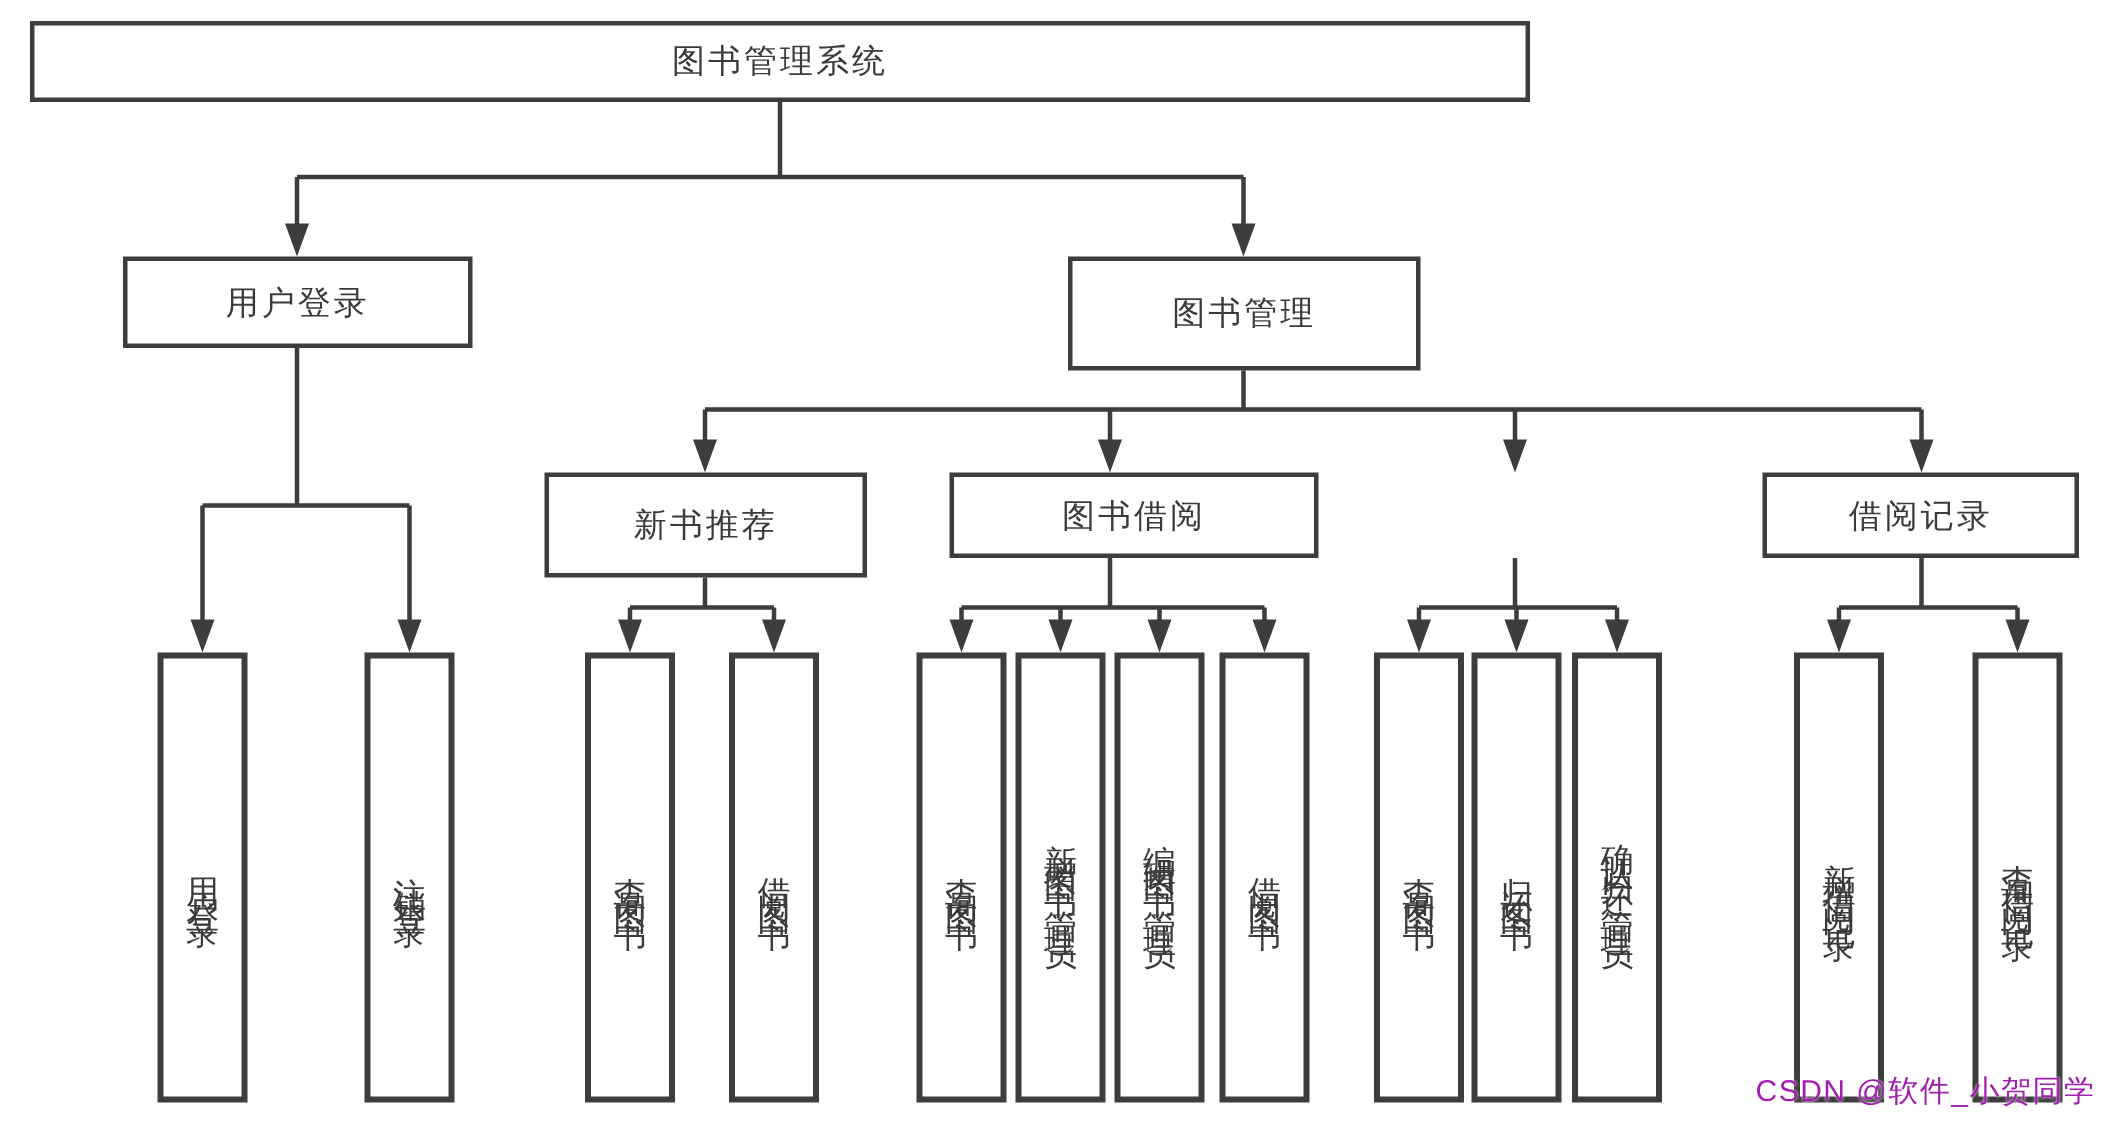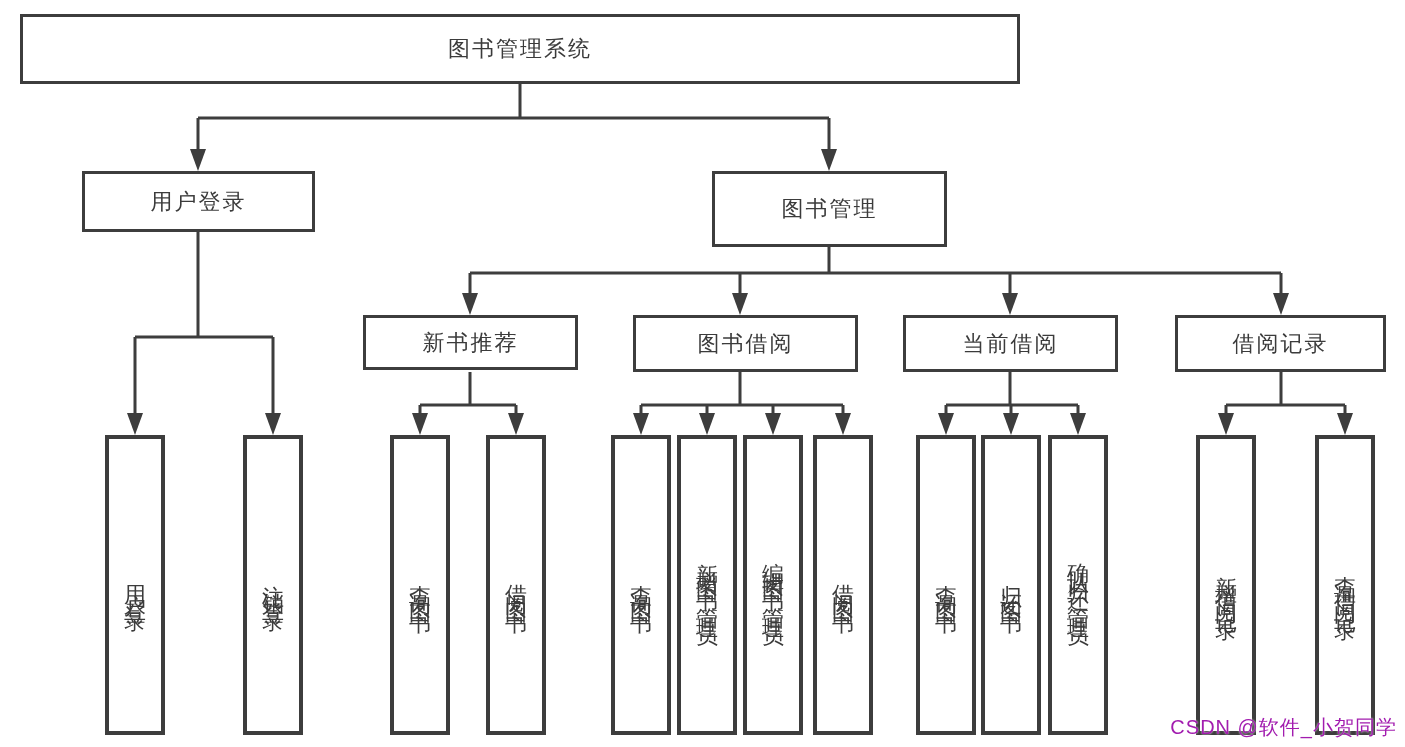--- a/index.html
+++ b/index.html
@@ -86,39 +86,36 @@
       <use href="#arrowhead" x="773" y="435"></use>
       <use href="#arrowhead" x="843" y="435"></use>
       <use href="#arrowhead" x="946" y="435"></use>
       <use href="#arrowhead" x="1011" y="435"></use>
       <use href="#arrowhead" x="1078" y="435"></use>
       <use href="#arrowhead" x="1226" y="435"></use>
       <use href="#arrowhead" x="1345" y="435"></use>
     </g>
   </svg>
 
-  <div class="box" style="left:20px; top:14px; width:1000px; height:70px;">
+  <div class="box" style="left:20px; top:14px; width:1000px; height:54px;">
     <span>图书管理系统</span>
   </div>
 
   <div class="box" style="left:82px; top:171px; width:233px; height:61px;">
     <span>用户登录</span>
   </div>
   <div class="box" style="left:712px; top:171px; width:235px; height:76px;">
     <span>图书管理</span>
   </div>
 
-  <div class="box" style="left:363px; top:315px; width:215px; height:55px;">
+  <div class="box" style="left:363px; top:315px; width:215px; height:70px;">
     <span>新书推荐</span>
   </div>
-  <div class="box" style="left:633px; top:315px; width:225px; height:57px;">
+  <div class="box" style="left:633px; top:315px; width:246px; height:57px;">
     <span>图书借阅</span>
-  </div>
-  <div class="box" style="left:903px; top:315px; width:215px; height:57px;">
-    <span>当前借阅</span>
   </div>
   <div class="box" style="left:1175px; top:315px; width:211px; height:57px;">
     <span>借阅记录</span>
   </div>
 
   <div class="box vbox" style="left:105px; top:435px; width:60px; height:300px;">
     <span class="vtext">用户登录</span>
   </div>
   <div class="box vbox" style="left:243px; top:435px; width:60px; height:300px;">
     <span class="vtext">注销登录</span>

